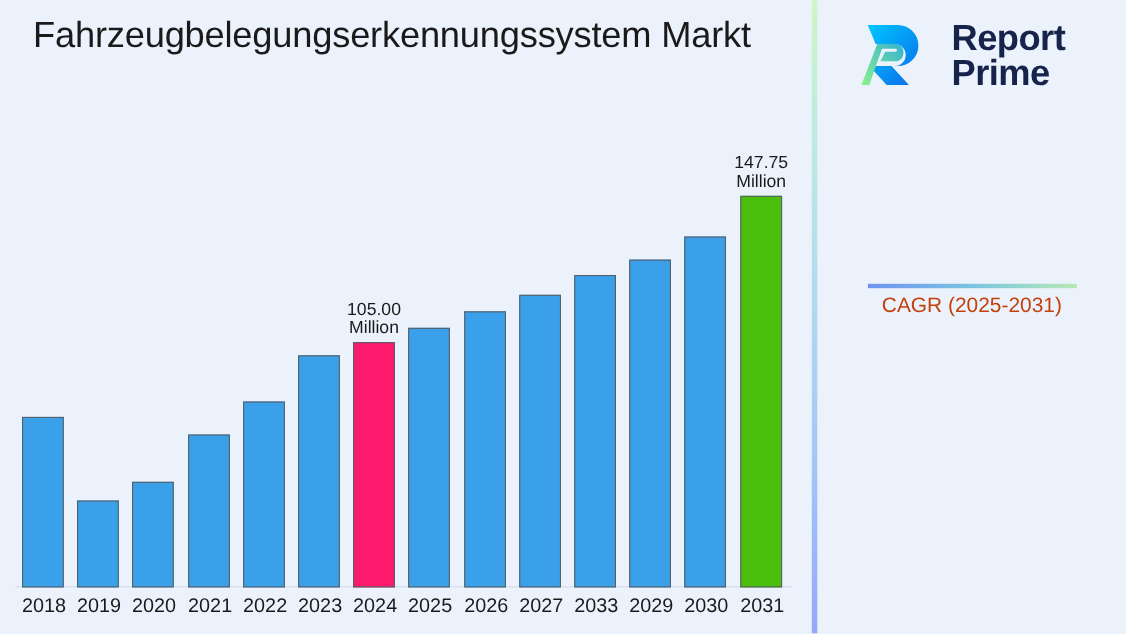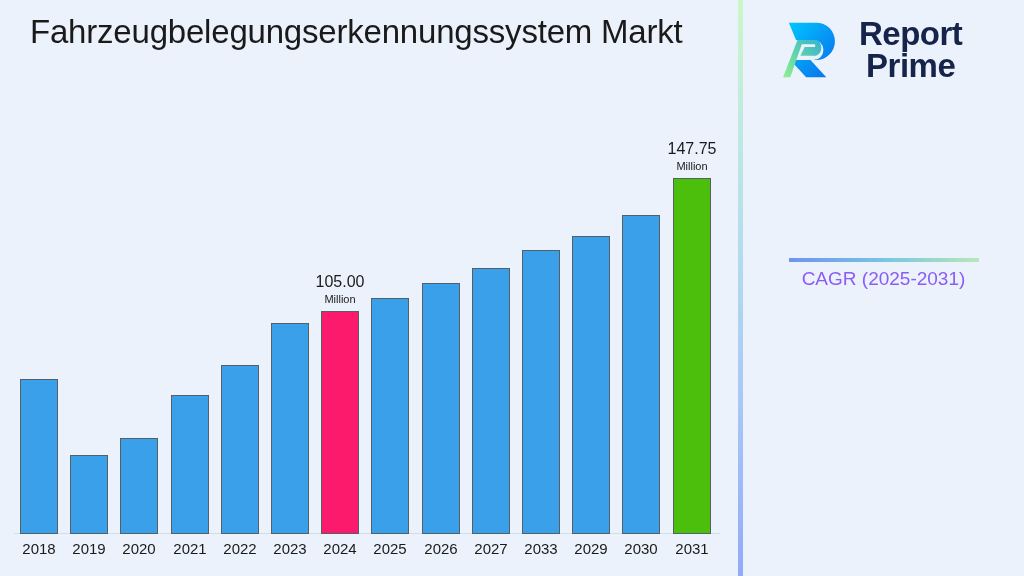--- a/index.html
+++ b/index.html
@@ -98,50 +98,49 @@
     white-space: nowrap;
     color: #1a1a1a;
   }
   .bar-value .num {
     display: block;
     font-size: 16px;
     line-height: 18px;
   }
   .bar-value .unit {
     display: block;
-    font-size: 11px;
+    font-size: 16px;
     line-height: 16px;
   }
 
   .x-tick {
     position: absolute;
     top: 540px;
     width: 38px;
     text-align: center;
-    font-size: 15px;
+    font-size: 18px;
     color: #1a1a1a;
   }
 
   
   #right-panel {
     position: absolute;
     left: 743px;
     top: 0;
     width: 281px;
     height: 576px;
   }
 
   #logo {
     position: absolute;
     left: 30px;
     top: 14px;
     display: flex;
     align-items: center;
-    gap: 14px;
-    text-align: center;
+    gap: 20px;
   }
   #logo-mark { width: 72px; height: 72px; display: block; }
   #logo-text {
     font-size: 33px;
     font-weight: 700;
     line-height: 0.98;
     color: #16234a;
     letter-spacing: -0.5px;
   }
 
@@ -158,21 +157,21 @@
     line-height: 46px;
   }
   #cagr-rule {
     width: 190px;
     height: 4px;
     margin: 6px auto 4px auto;
     background: linear-gradient(to right, #6e93f0 0%, #79c5e2 50%, #b9e7b6 100%);
   }
   #cagr-label {
     font-size: 19px;
-    color: #8b5cf6;
+    color: #c2410c;
     line-height: 26px;
   }
 </style>
 </head>
 <body>
 
 <div id="page">
 
   <div id="left-panel">
 

